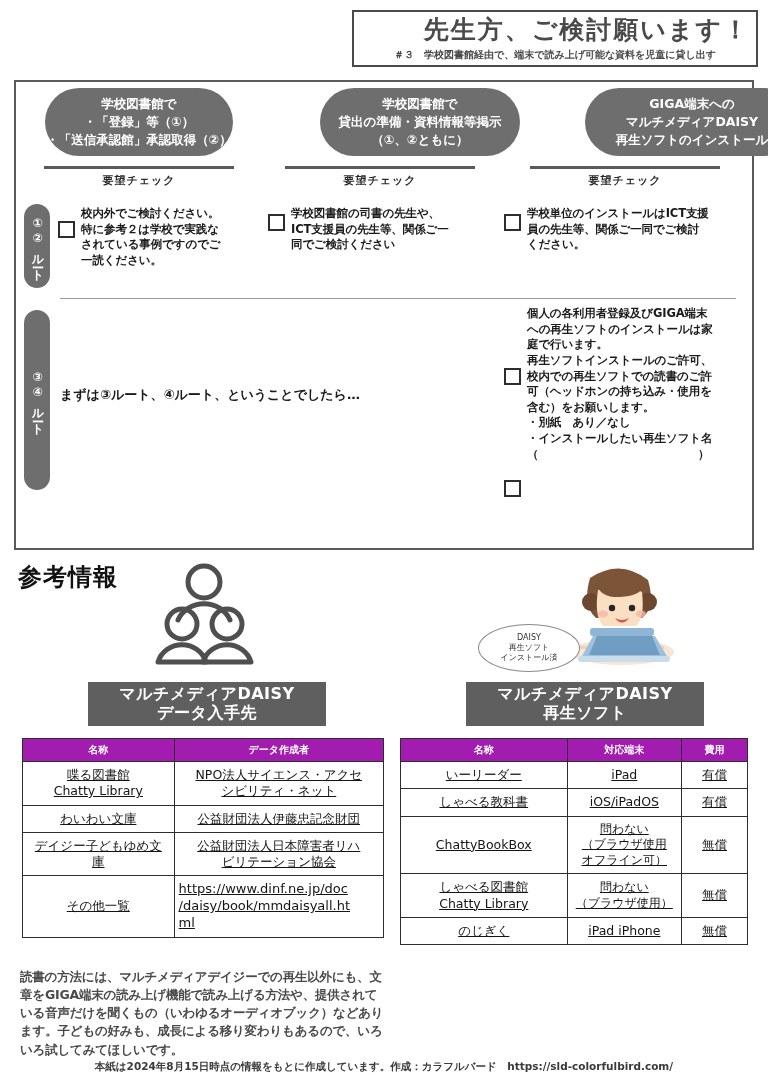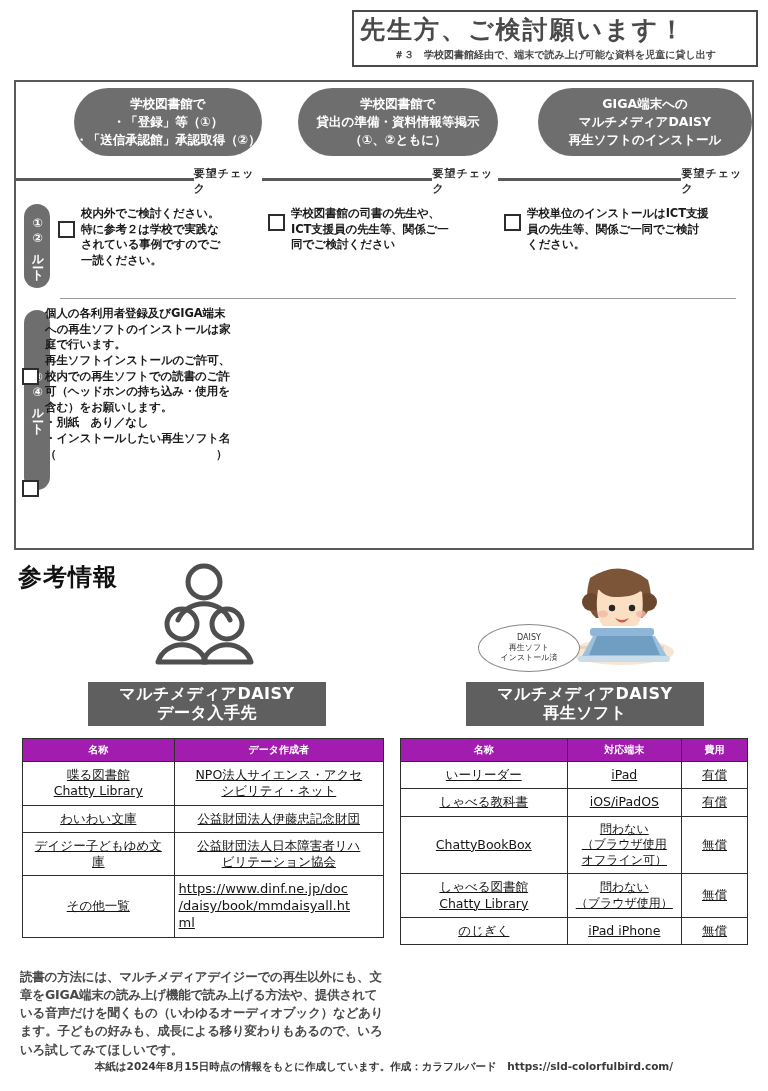--- a/index.html
+++ b/index.html
@@ -32,21 +32,21 @@
     border: 2px solid #4a4a4a;
     box-sizing: border-box;
     padding: 4px 6px 3px 6px;
     background: #ffffff;
   }
   .title-main {
     font-size: 25px;
     font-weight: bold;
     color: #4a4a4a;
     letter-spacing: 2px;
-    text-align: left;
+    text-align: right;
     line-height: 1.15;
     white-space: nowrap;
   }
   .title-sub {
     font-size: 10px;
     font-weight: bold;
     color: #4a4a4a;
     text-align: center;
     margin-top: 3px;
     white-space: nowrap;
@@ -70,21 +70,22 @@
     position: absolute;
     left: 0;
     top: 6px;
     width: 100%;
     height: 72px;
     display: flex;
   }
   .pill-col {
     flex: 1;
     display: flex;
-    justify-content: flex-end;
+    justify-content: flex-start;
+    margin-left: 29px;
   }
   .pill-col.c1 { flex: 0 0 246px; }
   .pill-col.c2 { flex: 0 0 236px; }
   .pill-col.c3 { flex: 0 0 254px; }
   .pill {
     background: #6e6e6e;
     color: #ffffff;
     border-radius: 36px;
     font-size: 12.5px;
     font-weight: bold;
@@ -103,21 +104,21 @@
   .pill.p3 { width: 214px; height: 68px; }
 
   
   .check-labels {
     position: absolute;
     left: 0;
     top: 84px;
     width: 100%;
     display: flex;
   }
-  .cl-col { display: flex; flex-direction: row; align-items: center; }
+  .cl-col { display: flex; flex-direction: column; align-items: center; }
   .cl-col.c1 { flex: 0 0 246px; }
   .cl-col.c2 { flex: 0 0 236px; }
   .cl-col.c3 { flex: 0 0 254px; }
   .cl-rule {
     width: 190px;
     height: 3px;
     background: #5a5a5a;
     margin-bottom: 4px;
   }
   .cl-text {
@@ -426,20 +427,23 @@
             <span class="ln">員の先生等、関係ご一同でご検討</span><br>
             <span class="ln">ください。</span>
           </div>
         </div>
       </div>
     </div>
 
     <div class="hdivider"></div>
 
     <div class="row2">
+      <div class="rcol cA">
+        <div class="row2-left-text">まずは③ルート、④ルート、ということでしたら…</div>
+      </div>
       <div class="rcol cB">
         <div class="stack">
           <div class="cellbox">
             <div class="chk" style="margin-top:62px"></div>
             <div class="celltext">
               <span class="ln">個人の各利用者登録及びGIGA端末</span><br>
               <span class="ln">への再生ソフトのインストールは家</span><br>
               <span class="ln">庭で行います。</span><br>
               <span class="ln">再生ソフトインストールのご許可、</span><br>
               <span class="ln">校内での再生ソフトでの読書のご許</span><br>

